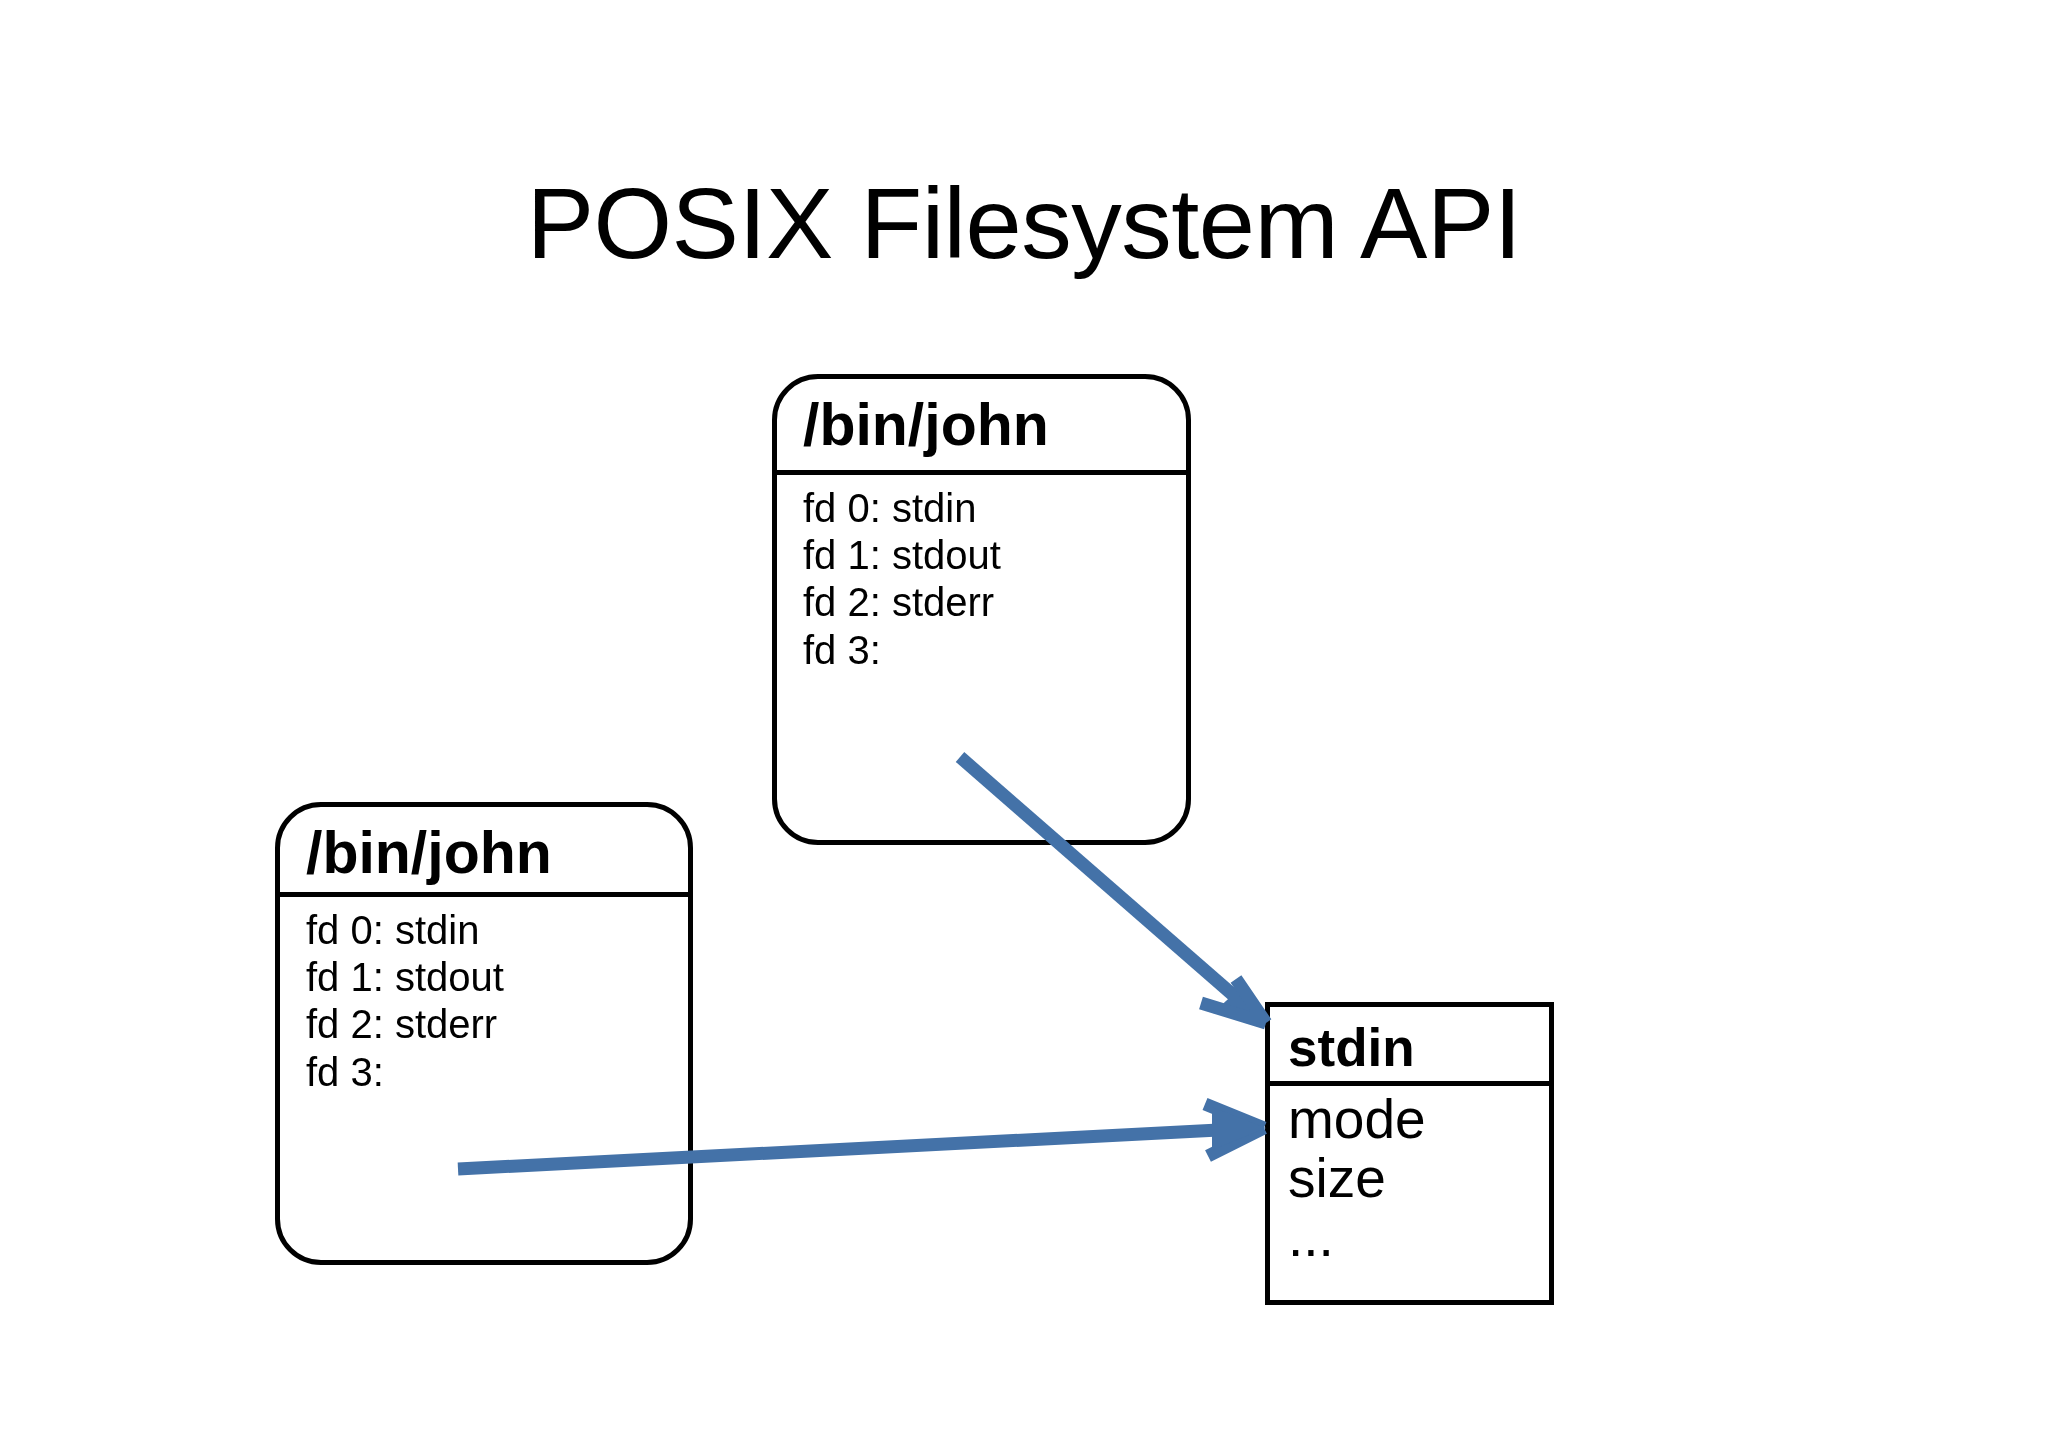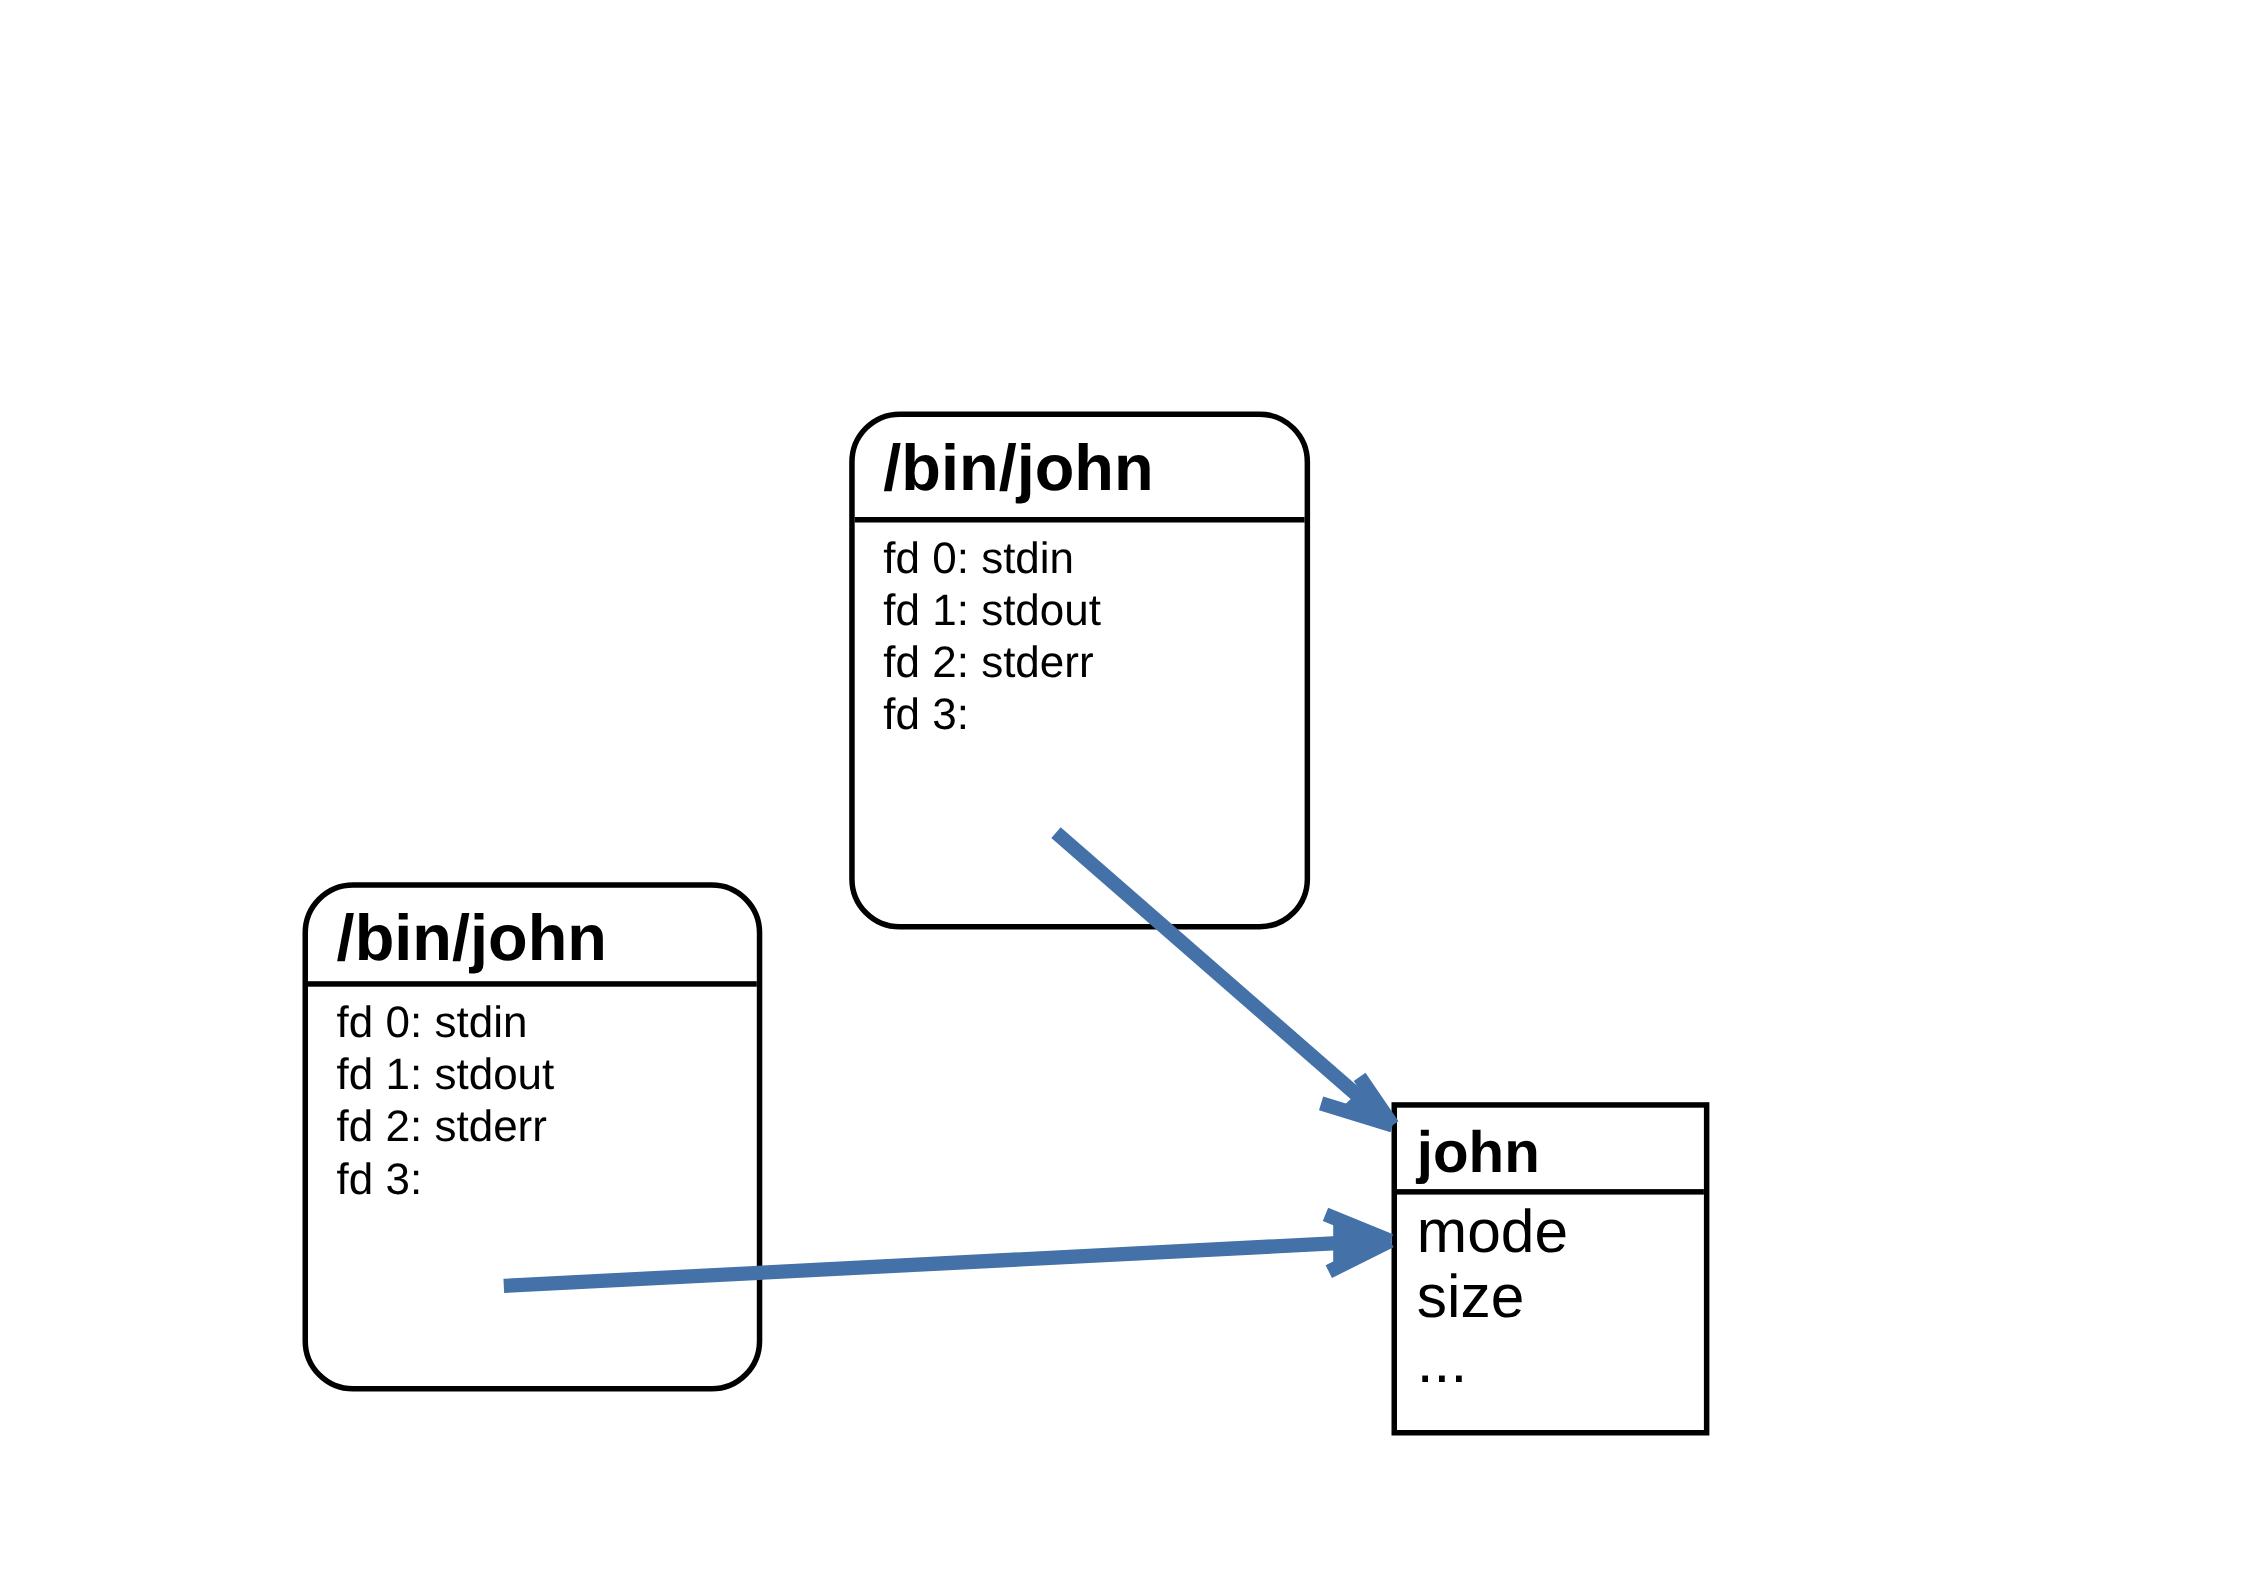--- a/index.html
+++ b/index.html
@@ -136,20 +136,21 @@
     width: 2048px;
     height: 1447px;
     pointer-events: none;
   }
 </style>
 </head>
 <body>
 
 <div id="canvas">
 
+  <div id="slide-title">POSIX Filesystem API</div>
 
   <div class="proc-box" id="box-top">
     <div class="proc-header">/bin/john</div>
     <div class="proc-body">
       <div class="fd-line">fd 0: stdin</div>
       <div class="fd-line">fd 1: stdout</div>
       <div class="fd-line">fd 2: stderr</div>
       <div class="fd-line">fd 3:</div>
     </div>
   </div>
@@ -158,21 +159,21 @@
     <div class="proc-header">/bin/john</div>
     <div class="proc-body">
       <div class="fd-line">fd 0: stdin</div>
       <div class="fd-line">fd 1: stdout</div>
       <div class="fd-line">fd 2: stderr</div>
       <div class="fd-line">fd 3:</div>
     </div>
   </div>
 
   <div id="box-inode">
-    <div id="inode-header">john</div>
+    <div id="inode-header">stdin</div>
     <div id="inode-body">
       <div class="inode-line">mode</div>
       <div class="inode-line">size</div>
       <div class="inode-line">...</div>
     </div>
   </div>
 
   <svg id="arrow-layer" viewBox="0 0 2048 1447">
 
     <g>

